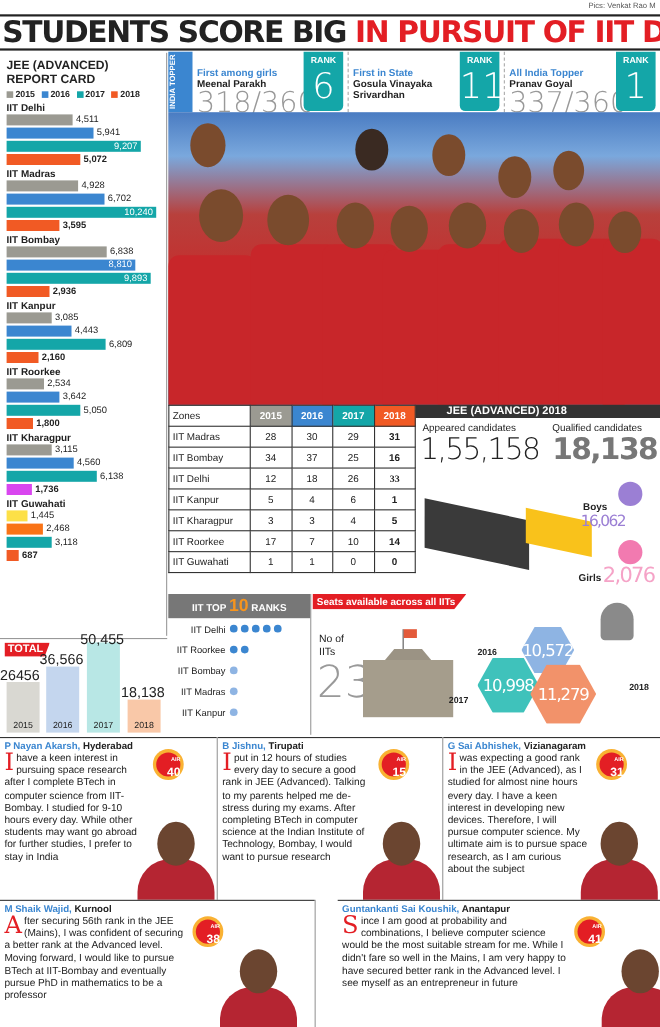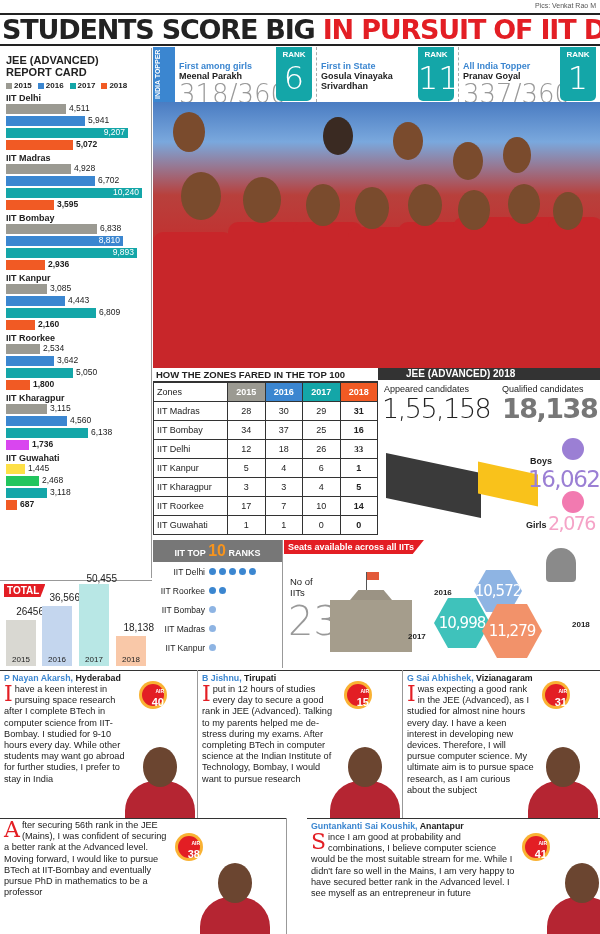--- a/index.html
+++ b/index.html
@@ -14,21 +14,21 @@
 .legend span{display:flex;align-items:center;gap:2px}
 .sw{width:6px;height:6px;display:inline-block}
 .grp{margin-left:6px;margin-top:3px}
 .grp .nm{font-size:9px;font-weight:bold;margin-bottom:1px}
 .bar{height:10px;margin-bottom:2px;position:relative}
 .bar .v{position:absolute;top:-1px;font-size:8.5px;white-space:nowrap}
 .bar .v.in{color:#fff;right:3px}
 .total{position:absolute;left:0;top:580px;width:152px;height:88px;border-top:1px solid #999}
 .total .tag{position:absolute;left:4px;top:3px;background:#e31e24;color:#fff;font-weight:bold;font-size:10px;padding:1px 6px 1px 3px;clip-path:polygon(0 0,100% 0,88% 100%,0 100%)}
 .tcol{position:absolute;bottom:2px;width:30px;font-size:8px;text-align:center}
-.tcol .val{position:absolute;left:-6px;width:44px;text-align:right;font-size:10px}
+.tcol .val{position:absolute;left:-6px;width:44px;text-align:left;font-size:13px}
 .tcol .yr{position:absolute;bottom:2px;width:100%;text-align:center}
 
 .toppers{position:absolute;left:153px;top:47px;width:447px;height:55px;background:#fff;display:flex}
 .itag{width:22px;background:#3b86d0;color:#fff;font-size:7px;font-weight:bold;writing-mode:vertical-rl;transform:rotate(180deg);text-align:center;line-height:9px}
 .tp{position:relative;flex:1;padding:14px 0 0 4px;border-right:1px dashed #aaa}
 .tp:last-child{border-right:none}
 .tp .lb{color:#3b86d0;font-weight:bold;font-size:9px}
 .tp .nm{font-size:9px;font-weight:bold;line-height:10px}
 .tp .sc{font-size:26px;color:#999;font-family:"DejaVu Sans",sans-serif;font-weight:200;line-height:26px}
 .rank{position:absolute;right:4px;top:0;width:36px;height:54px;background:#14a6a8;color:#fff;text-align:center;border-radius:0 0 5px 5px}
@@ -194,21 +194,21 @@
         </div>
         <div class="bar" style="width: 23px; background: #d946ef;">
           <span class="v" style="left:26px;font-weight:bold;">1,736</span>
         </div>
       </div>
       <div class="grp">
         <div class="nm">IIT Guwahati</div>
         <div class="bar" style="width: 19px; background: #fde047;">
           <span class="v" style="left:22px;">1,445</span>
         </div>
-        <div class="bar" style="width: 33px; background: #22c55e;">
+        <div class="bar" style="width: 33px; background: #f97316;">
           <span class="v" style="left:36px;">2,468</span>
         </div>
         <div class="bar" style="width: 41px; background: rgb(20, 166, 168);">
           <span class="v" style="left:44px;">3,118</span>
         </div>
         <div class="bar" style="width: 11px; background: rgb(241, 90, 36);">
           <span class="v" style="left:14px;font-weight:bold;">687</span>
         </div>
       </div>
     </div>
@@ -282,21 +282,20 @@
   <div class="p" style="left:355px;top:82px;width:32px;height:40px"></div>
   <div class="p" style="left:400px;top:90px;width:30px;height:38px"></div>
   <div class="p" style="left:20px;top:10px;width:32px;height:40px"></div>
   <div class="p" style="left:170px;top:15px;width:30px;height:38px;background:#3a2a22"></div>
   <div class="p" style="left:240px;top:20px;width:30px;height:38px"></div>
   <div class="p" style="left:300px;top:40px;width:30px;height:38px"></div>
   <div class="p" style="left:350px;top:35px;width:28px;height:36px"></div>
 </div>
 
 <div class="zones">
-  <h3>HOW THE ZONES FARED IN THE TOP 100</h3>
   <table>
     <thead>
         <tr>
       <th style="color:#222">Zones</th>
       <th style="background:#9b9a92">2015</th>
       <th style="background:#3b86d0">2016</th>
       <th style="background:#14a6a8">2017</th>
       <th style="background:#f15a24">2018</th>
     </tr>
       </thead>
@@ -357,21 +356,21 @@
 <div class="jee">
   <div class="hd">JEE (ADVANCED) 2018</div>
   <div class="al" style="left:6px;top:16px">Appeared candidates</div>
   <div class="big" style="left:4px;top:25px;color:#222;font-weight:200">1,55,158</div>
   <div class="al" style="left:124px;top:16px">Qualified candidates</div>
   <div class="big" style="left:124px;top:25px;color:#777;font-weight:bold">18,138</div>
   <div style="position:absolute;left:8px;top:95px;width:95px;height:45px;background:#3a3a3a;transform:skewY(12deg)"></div>
   <div style="position:absolute;left:100px;top:100px;width:60px;height:32px;background:#f9c21b;transform:skewY(12deg)"></div>
   <div style="position:absolute;left:184px;top:70px;width:22px;height:22px;border-radius:50%;background:#9b7fd4"></div>
   <div class="al" style="left:152px;top:88px;font-weight:bold">Boys</div>
-  <div class="big" style="left:150px;top:98px;font-size:23px;color:#9b7fd4">16,062</div>
+  <div class="big" style="left:150px;top:98px;font-size:14px;color:#9b7fd4">16,062</div>
   <div style="position:absolute;left:184px;top:123px;width:22px;height:22px;border-radius:50%;background:#f27ab0"></div>
   <div class="al" style="left:148px;top:152px;font-weight:bold">Girls</div>
   <div class="big" style="left:170px;top:144px;font-size:19px;color:#f5a3c7">2,076</div>
 </div>
 
 <div class="top10">
   <div class="hd"><span>IIT TOP </span><b>10</b><span> RANKS</span></div>
   <div id="t10">
       <div class="t10row">
         <span class="n">IIT Delhi</span>
@@ -442,20 +441,21 @@
     </div>
     <div class="prof" style="left: 403px; top: 670px; width: 197px; height: 148px;">
       <div class="nm"><span>G Sai Abhishek,</span> <span class="city">Vizianagaram</span></div>
       <div class="q" style="width: 189px; padding-right: 0px;"><div style="float: right; width: 62px; height: 120px; shape-outside: margin-box;"></div><span class="cap">I</span><span>was expecting a good rank in the JEE (Advanced), as I studied for almost nine hours every day. I have a keen interest in developing new devices. Therefore, I will pursue computer science. My ultimate aim is to pursue space research, as I am curious about the subject</span></div>
       <div class="badge" style="left:139px;top:10px">
         <div class="in"><small>AIR</small><span>31</span></div>
       </div>
       <div class="face" style="left:125px;top:110px;width:70px;height:40px"></div>
     </div>
     <div class="prof" style="left: 0px; top: 818px; width: 286px; height: 116px;">
+      <div class="nm"><span>M Shaik Wajid,</span> <span class="city">Kurnool</span></div>
       <div class="q" style="width:169px"><span class="cap">A</span><span>fter securing 56th rank in the JEE (Mains), I was confident of securing a better rank at the Advanced level. Moving forward, I would like to pursue BTech at IIT-Bombay and eventually pursue PhD in mathematics to be a professor</span></div>
       <div class="badge" style="left:175px;top:14px">
         <div class="in"><small>AIR</small><span>38</span></div>
       </div>
       <div class="face" style="left:200px;top:78px;width:70px;height:40px"></div>
     </div>
     <div class="prof" style="left: 287px; top: 818px; width: 313px; height: 150px; margin-left: 20px;">
       <div class="nm"><span>Guntankanti Sai Koushik,</span> <span class="city">Anantapur</span></div>
       <div class="q" style="width:209px"><span class="cap">S</span><span>ince I am good at probability and combinations, I believe computer science would be the most suitable stream for me. While I didn't fare so well in the Mains, I am very happy to have secured better rank in the Advanced level. I see myself as an entrepreneur in future</span></div>
       <div class="badge" style="left:215px;top:14px">

